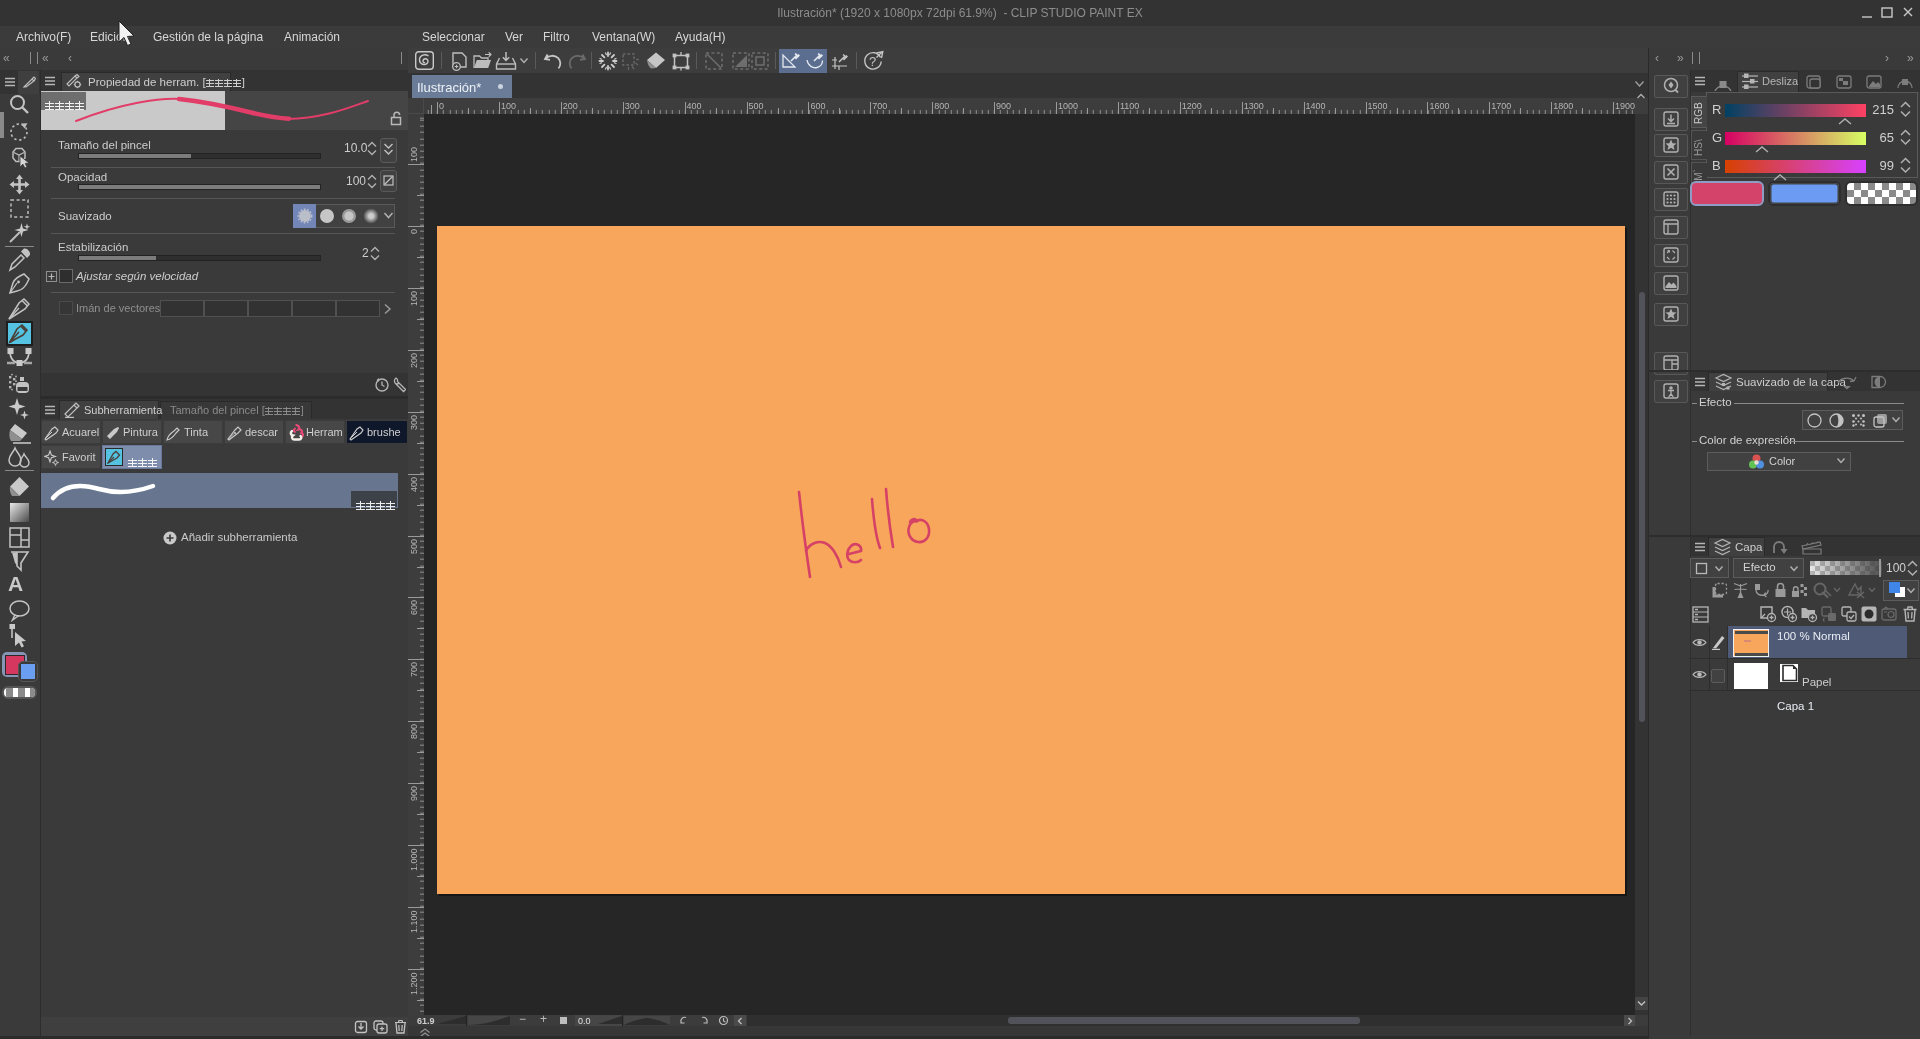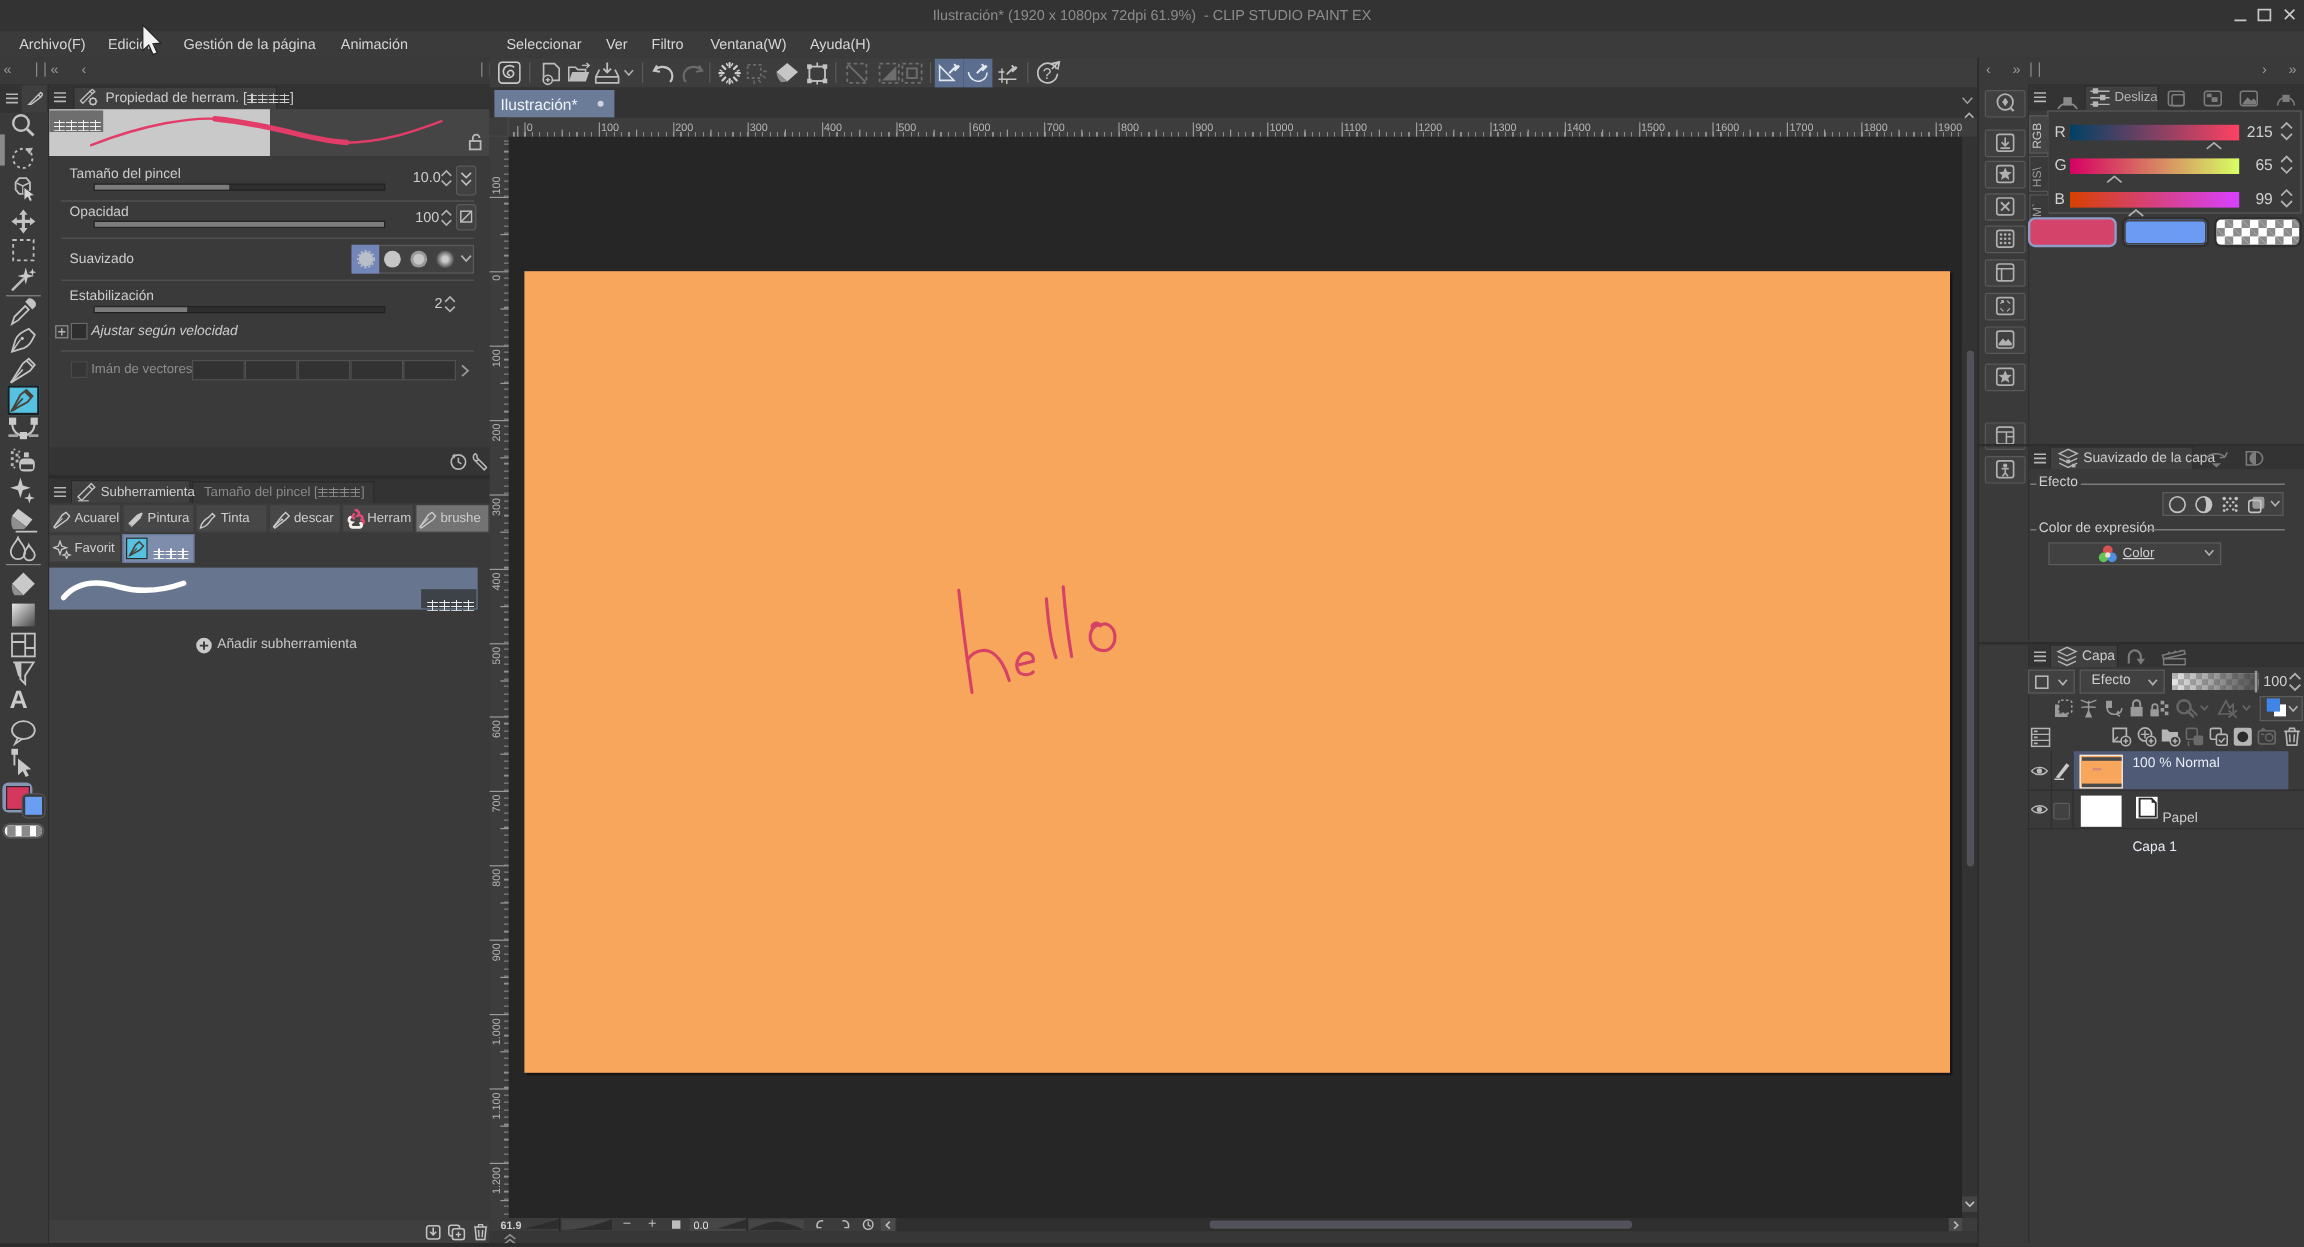--- a/index.html
+++ b/index.html
@@ -351,21 +351,21 @@
   <div class="tx" style="left:20px;top:5px;font-size:11px;color:#cfcfcf;">descar</div>
   </div>
 <div class="ab" style="left:285px;top:420px;width:60px;height:24px;background:#474747;border:1px solid #3c3c3c;box-sizing:border-box;overflow:hidden;">
   <svg class="ab" style="left:2px;top:3px;" width="17" height="18" viewBox="0 0 17 18">
       <path d="M8.5 1 C11 2 12 4 10.5 5.5 C13 5 15 7 13.5 9 C15.5 9.5 15.5 12 13.5 13" fill="none" stroke="#e84a78" stroke-width="2.2" stroke-linecap="round"></path>
       <path d="M4 7 C2 8.5 2.5 11 5 11.5 C3 13 4 15.5 6.5 15.5 L11 15.5 C13.5 15.5 14 13 12.5 12" fill="none" stroke="#f5f0ea" stroke-width="2.4" stroke-linecap="round"></path>
       <path d="M7 4.5 C5.5 5.5 5.5 7 7 8" fill="none" stroke="#e84a78" stroke-width="2" stroke-linecap="round"></path>
     </svg>
   <div class="tx" style="left:20px;top:5px;font-size:11px;color:#cfcfcf;">Herram</div>
   </div>
-<div class="ab" style="left:346px;top:420px;width:62px;height:24px;background:#737373;border:1px solid #3c3c3c;box-sizing:border-box;overflow:hidden;">
+<div class="ab" style="left:346px;top:420px;width:62px;height:24px;background:#0f172a;border:1px solid #3c3c3c;box-sizing:border-box;overflow:hidden;">
   <svg class="ab" style="left:2px;top:4px;" width="16" height="16" viewBox="0 0 16 16">
       <path d="M1 14 L8 4 L11 2 L14 5 L12 8 L2 15 Z" fill="none" stroke="#c9c9c9" stroke-width="1.2"></path>
       <path d="M1 14 L8 7" stroke="#c9c9c9" stroke-width="1"></path>
     </svg>
   <div class="tx" style="left:20px;top:5px;font-size:11px;color:#cfcfcf;">brushe</div>
   </div>
 
 <div class="ab" style="left:41px;top:445px;width:60px;height:24px;background:#474747;border:1px solid #3c3c3c;box-sizing:border-box;overflow:hidden;">
   <svg class="ab" style="left:2px;top:4px;" width="16" height="16" viewBox="0 0 16 16">
       <path d="M6 1 L7.4 5 L11.4 6.4 L7.4 7.8 L6 11.8 L4.6 7.8 L0.6 6.4 L4.6 5 Z" fill="none" stroke="#c9c9c9" stroke-width="1.1"></path>
@@ -933,21 +933,21 @@
 <div class="tx" style="left:1699px;top:434px;font-size:11.5px;color:#d0d0d0;">Color de expresión</div>
 <div class="ab" style="left:1692px;top:441px;width:5px;height:1px;background:#8a8a8a;"></div>
 <div class="ab" style="left:1788px;top:441px;width:116px;height:1px;background:#8a8a8a;"></div>
 <div class="ab" style="left:1707px;top:452px;width:144px;height:19px;background:#414141;border:1px solid #5c5c5c;box-sizing:border-box;"></div>
 <svg class="ab" style="left:1748px;top:453px;" width="17" height="17" viewBox="0 0 17 17">
     <circle cx="8.5" cy="5.5" r="4" fill="#d85252"></circle>
     <circle cx="5" cy="11.5" r="4" fill="#62c254"></circle>
     <circle cx="12" cy="11.5" r="4" fill="#4f8fe0"></circle>
     <circle cx="8.5" cy="9.5" r="2.2" fill="#e8e0d0"></circle>
   </svg>
-<div class="tx" style="left:1769px;top:455px;font-size:11px;color:#d0d0d0;text-decoration:underline;">Color</div>
+<div class="tx" style="left:1769px;top:455px;font-size:11px;color:#d0d0d0;">Color</div>
 <svg class="ab" style="left:1836px;top:457px;" width="10" height="8" viewBox="0 0 10 8">
     <path d="M1.5 1.5 L5 5.5 L8.5 1.5" fill="none" stroke="#b0b0b0" stroke-width="1.4"></path>
   </svg>
 
 <div class="ab" style="left:1648px;top:535px;width:272px;height:2px;background:#2d2d2d;"></div>
 <div class="ab" style="left:1691px;top:537px;width:229px;height:19px;background:#333;"></div>
 <svg class="ab" style="left:1694px;top:541px;" width="12" height="12" viewBox="0 0 12 12">
     <path d="M1 2.5 H11 M1 6 H11 M1 9.5 H11" stroke="#b5b5b5" stroke-width="1.3"></path>
   </svg>
 <div class="ab" style="left:1708px;top:537px;width:57px;height:19px;background:#404040;border:1px solid #2a2a2a;border-bottom:none;box-sizing:border-box;"></div>

